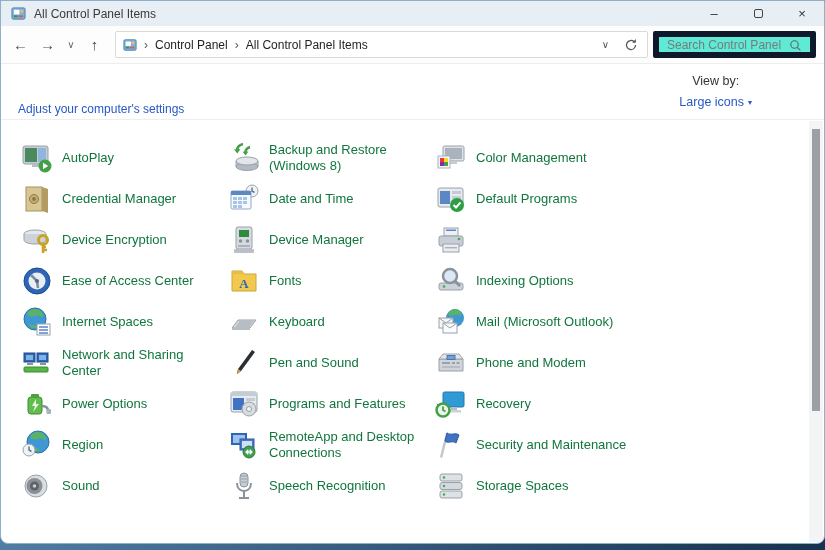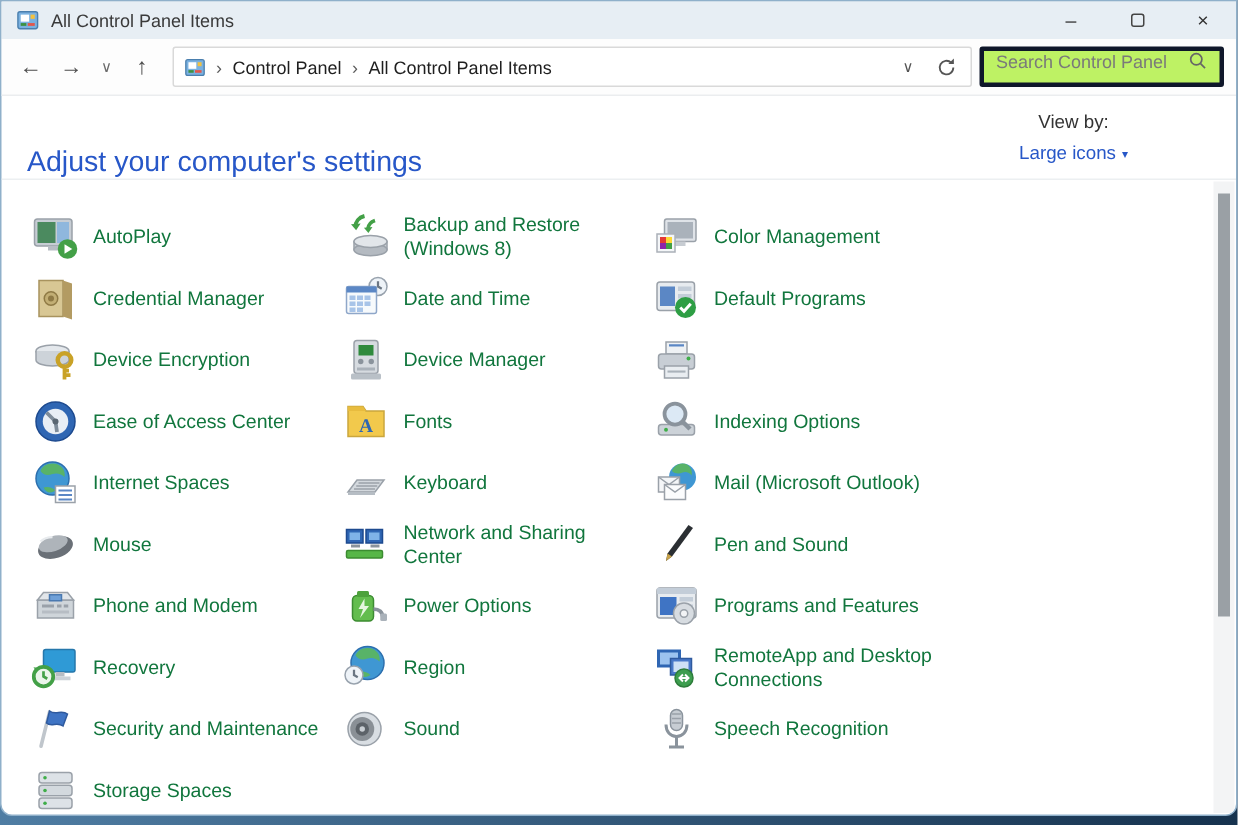--- a/index.html
+++ b/index.html
@@ -24,26 +24,26 @@
   .toolbar { height:38px; display:flex; align-items:center; background:#fdfdfd; border-bottom:1px solid #ebedef; padding:0 8px 0 6px; }
   .nav-btn { width:27px; height:27px; display:flex; align-items:center; justify-content:center; color:#4d4d4d; font-size:15px; }
   .nav-btn.small { width:20px; font-size:10px; color:#6b6b6b; }
   .addressbar { flex:1; height:27px; border:1px solid #d9d9d9; border-radius:2px; background:#fff; display:flex; align-items:center; padding:0 7px; gap:7px; margin:0 5px 0 7px; font-size:12px; color:#1f1f1f; }
   .addr-icon svg { width:14px; height:14px; display:block; }
   .crumb { white-space:nowrap; }
   .crumb-sep { color:#5a5a5a; font-size:12px; }
   .addr-spacer { flex:1; }
   .addr-chevron { color:#555; font-size:10px; padding:0 6px; }
   .refresh-btn { display:flex; align-items:center; padding:0 2px; }
-  .searchbox { width:163px; height:27px; border:3px solid #0f172a; border-radius:2px; background:#bef264; display:flex; align-items:flex-start; padding:0 8px; gap:4px; }
+  .searchbox { width:163px; height:27px; border:6px solid #0f172a; border-radius:2px; background:#5eead4; display:flex; align-items:flex-end; padding:0 8px; gap:4px; }
   .searchbox input { border:none; outline:none; flex:1; min-width:0; font-size:12px; color:#333; font-family:inherit; background:transparent; }
   .searchbox input::placeholder { color:#7a7a7a; }
   
   .header { height:56px; display:flex; align-items:center; padding:0 72px 0 17px; border-bottom:1px solid #eceff1; }
-  .header-title { font-size:19px; color:var(--header-link);margin-top:34px; }
+  .header-title { font-size:12px; color:var(--header-link);margin-top:34px; }
   .viewby { margin-left:auto; display:flex; align-items:center; gap:7px; font-size:12.5px; color:#333;flex-direction:column; }
   .viewby-link { color:var(--header-link); display:flex; align-items:center; gap:4px; }
   .viewby-caret { font-size:8px; }
   
   .content { position:relative; height:423px; padding:17px 0 0 20px; }
   .grid { display:grid; grid-template-columns:207px 207px 1fr; grid-auto-rows:41px; align-items:center; }
   .item { display:flex; align-items:center; gap:9px; cursor:pointer; }
   .item .icn { width:32px; height:32px; flex:0 0 32px; }
   .item .icn svg { width:32px; height:32px; display:block; }
   .item .lbl { font-size:13px; line-height:16px; color:var(--item-link); max-width:160px; }
@@ -325,30 +325,20 @@
               <path d="M4 12l7 5 7-5" fill="none" stroke="#9aa1a9"></path>
               <rect x="8" y="17" width="14" height="10" fill="#fbfcfd" stroke="#9aa1a9"></rect>
               <path d="M8 17l7 5 7-5" fill="none" stroke="#9aa1a9"></path>
             </svg>
           </span>
           <span class="lbl">Mail (Microsoft Outlook)</span>
         </div>
         <div class="item">
           <span class="icn">
             <svg viewBox="0 0 32 32">
-              <ellipse cx="16" cy="18" rx="12" ry="7" transform="rotate(-18 16 18)" fill="#6a7077"></ellipse>
-              <ellipse cx="14.5" cy="15.5" rx="10" ry="5" transform="rotate(-18 14.5 15.5)" fill="#aeb4ba"></ellipse>
-              <path d="M6 14c2-2 5-3 8-3" stroke="#e8ebee" stroke-width="1.5" fill="none"></path>
-            </svg>
-          </span>
-          <span class="lbl">Mouse</span>
-        </div>
-        <div class="item">
-          <span class="icn">
-            <svg viewBox="0 0 32 32">
               <rect x="3" y="6" width="11" height="9" fill="#2f66b3" stroke="#1d4a8f"></rect>
               <rect x="5" y="8" width="7" height="5" fill="#7fb3e8"></rect>
               <rect x="16" y="6" width="11" height="9" fill="#2f66b3" stroke="#1d4a8f"></rect>
               <rect x="18" y="8" width="7" height="5" fill="#7fb3e8"></rect>
               <rect x="6" y="16" width="6" height="2" fill="#8a939c"></rect>
               <rect x="19" y="16" width="6" height="2" fill="#8a939c"></rect>
               <rect x="3" y="20" width="24" height="5" rx="1" fill="#57b647" stroke="#3c8c31"></rect>
             </svg>
           </span>
           <span class="lbl">Network and Sharing Center</span>

